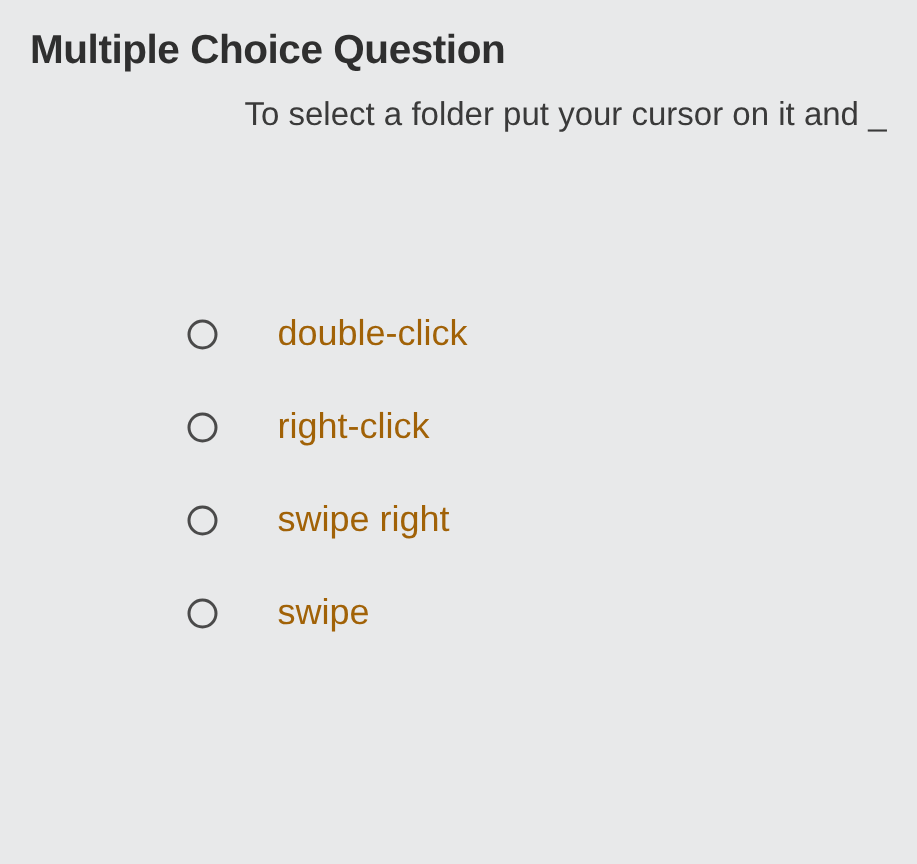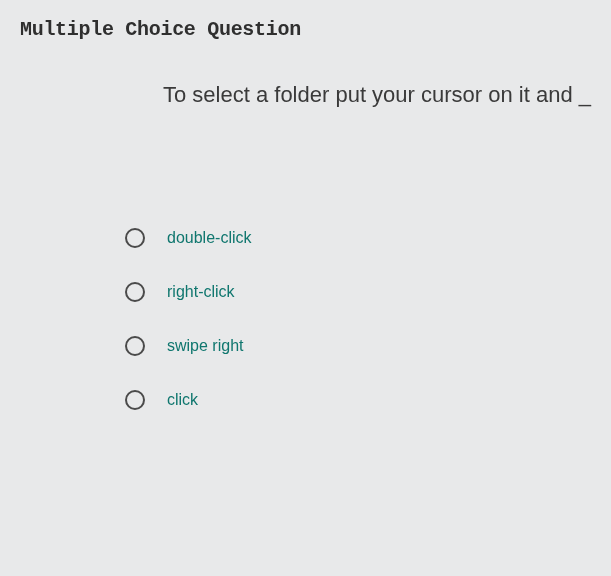--- a/index.html
+++ b/index.html
@@ -10,26 +10,25 @@
     body {
       width: 611px;
       height: 576px;
       background: #e8e9ea;
       font-family: Arial, Helvetica, sans-serif;
       padding: 18px 20px;
       color: #3a3a3a;
       overflow: hidden;
     }
     .heading {
-      font-size: 20px;
+      font-size: 27px;
       font-weight: bold;
       color: #2f2f2f;
-      margin-bottom: 41px;
+      margin-bottom: 14px;
       letter-spacing: -0.3px;
-      font-family: Liberation Mono, monospace;
     }
     .question-text {
       font-size: 22px;
       color: #3a3a3a;
       margin-bottom: 120px;
       white-space: nowrap;
       text-align: right;
     }
     .options {
       padding-left: 105px;
@@ -42,22 +41,23 @@
     }
     .radio-circle {
       width: 20px;
       height: 20px;
       border: 2.5px solid #4a4a4a;
       border-radius: 50%;
       margin-right: 22px;
       flex-shrink: 0;
     }
     .option-label {
-      font-size: 16px;
-      color: #0f766e;
+      font-size: 24px;
+      color: #a16207;
+      margin-left: 18px;
     }
   </style>
 </head>
 <body>
 
 <h1 class="heading">Multiple Choice Question</h1>
 
 <p class="question-text">To select a folder put your cursor on it and _</p>
 
 <div class="options">
@@ -68,15 +68,15 @@
   <div class="option">
     <span class="radio-circle"></span>
     <span class="option-label">right-click</span>
   </div>
   <div class="option">
     <span class="radio-circle"></span>
     <span class="option-label">swipe right</span>
   </div>
   <div class="option">
     <span class="radio-circle"></span>
-    <span class="option-label">click</span>
+    <span class="option-label">swipe</span>
   </div>
 </div>
 
 </body></html>

